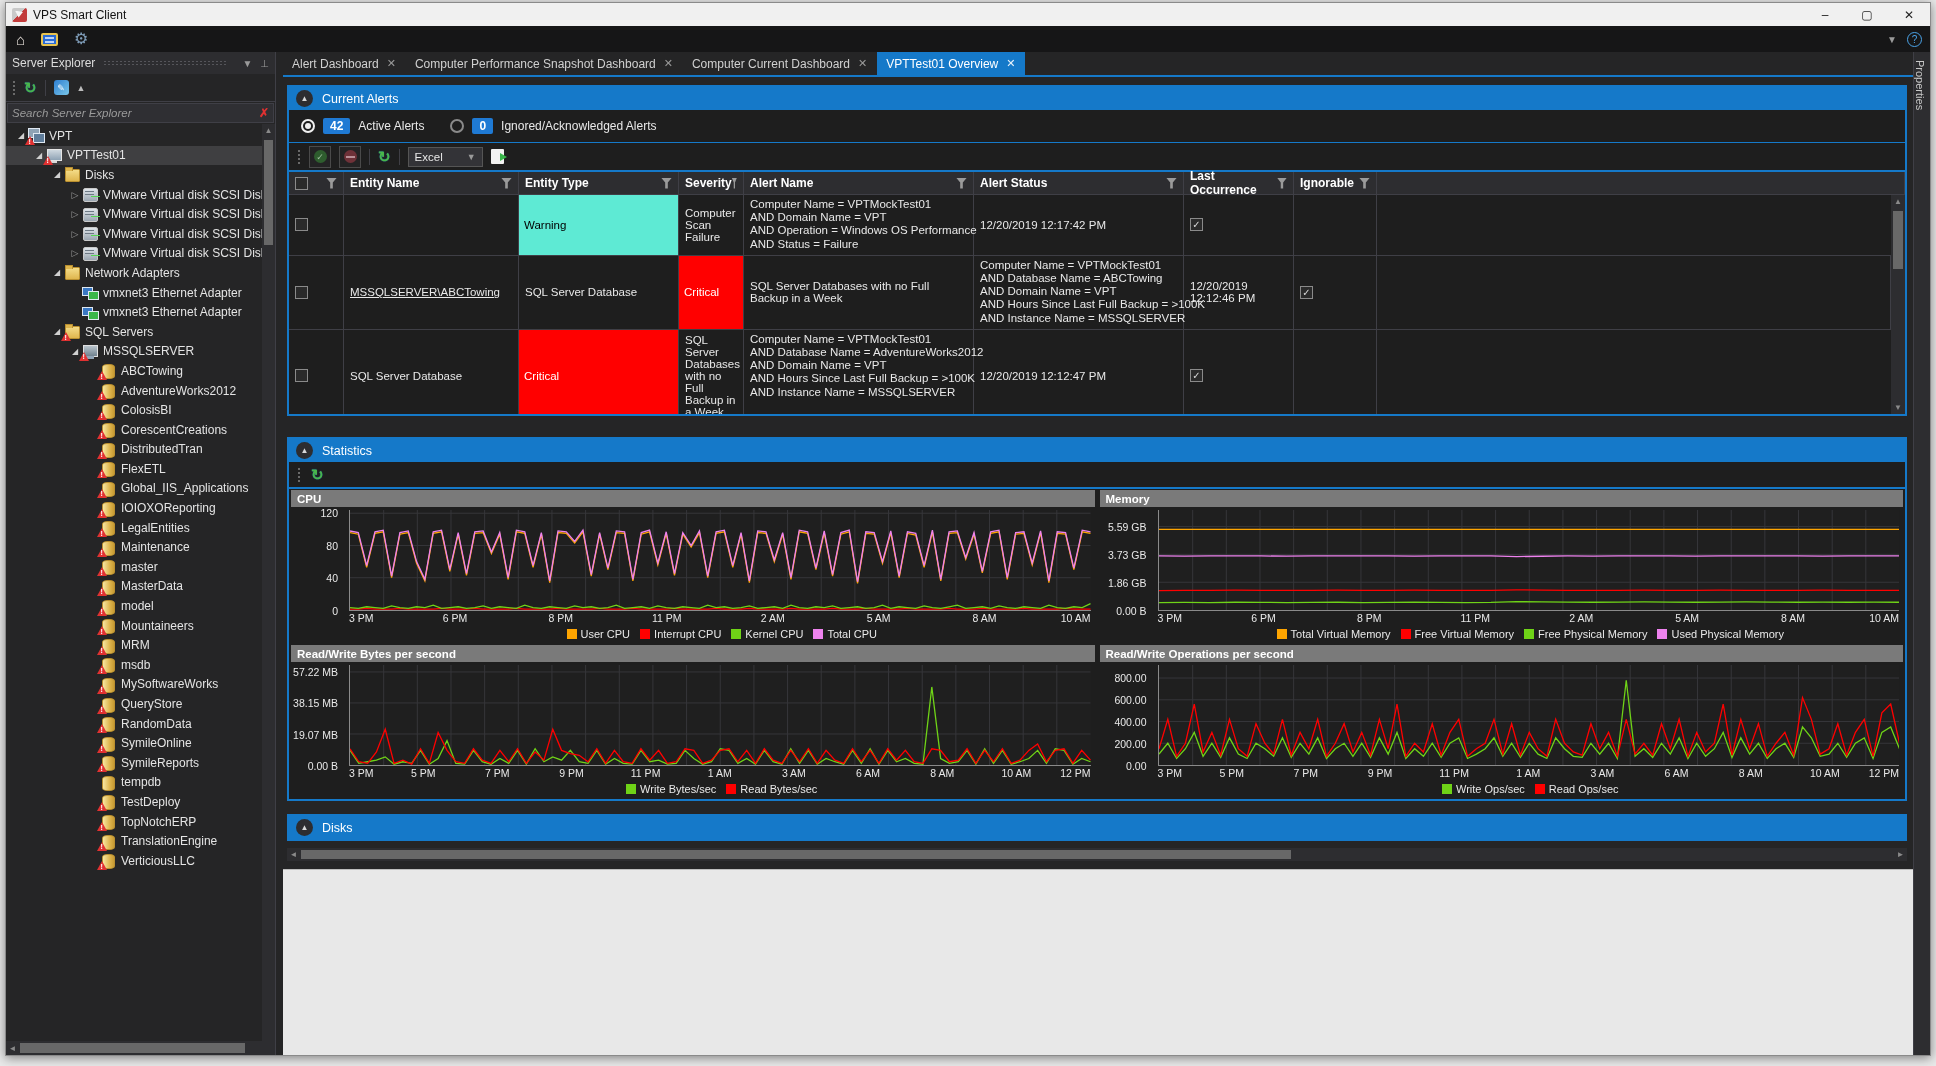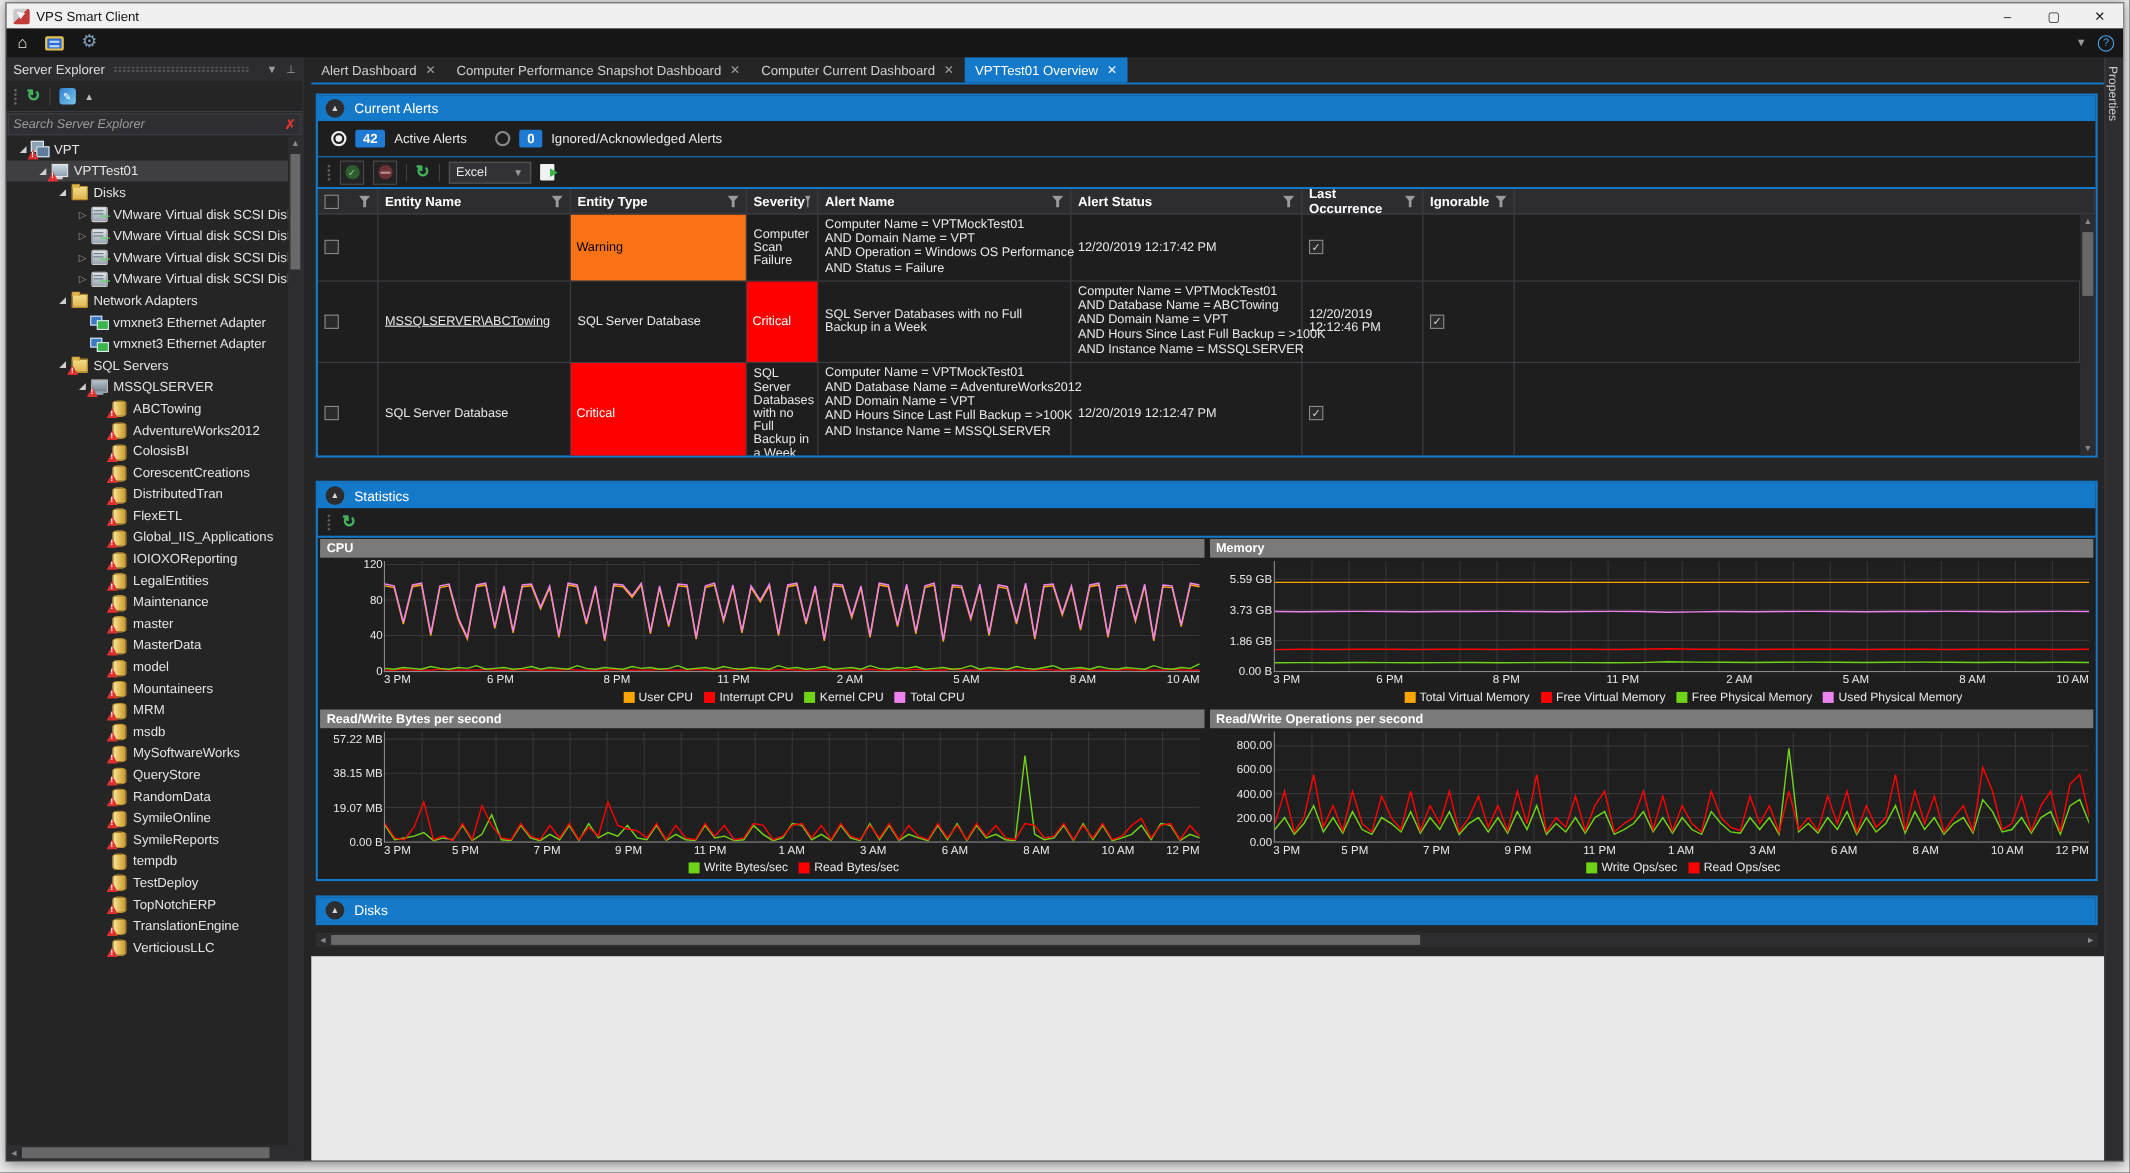--- a/index.html
+++ b/index.html
@@ -125,21 +125,21 @@
   #grid-vthumb { position:absolute; left:2px; right:2px; top:16px; height:58px; background:#686868; }
   #grid-vscroll .dn { position:absolute; bottom:0; left:0; right:0; }
 
   
   #stats-toolbar { height:27px; display:flex; align-items:center; gap:10px; padding:0 8px; border-bottom:2px solid #1579c9; }
   #charts-grid { display:grid; grid-template-columns:1fr 1fr; gap:3px 5px; padding:1px 2px 2px 2px; background:#1e1e1e; }
   .chart-panel { display:flex; flex-direction:column; }
   .chart-title { height:17px; background:#7a7a7a; color:#fff; font-size:11.5px; font-weight:bold; padding-left:6px; display:flex; align-items:center; }
   .chart-body { display:flex; height:101px; margin-top:3px; }
   .yaxis { width:58px; position:relative; flex:0 0 auto; }
-  .ytick { position:absolute; right:1px; transform:translateY(-50%); color:#e8e8e8; font-size:10.5px; white-space:nowrap; }
+  .ytick { position:absolute; right:11px; transform:translateY(-50%); color:#e8e8e8; font-size:10.5px; white-space:nowrap; }
   .plot { flex:1; position:relative; border-left:1px solid #8a8a8a; border-bottom:1px solid #8a8a8a; background:#1f1f1f; margin-right:4px; }
   .plot svg { position:absolute; inset:0; width:100%; height:100%; }
   .xlabels { height:15px; position:relative; margin-left:58px; margin-right:4px; }
   .xlabels span { position:absolute; top:1px; transform:translateX(-50%); color:#e8e8e8; font-size:10.5px; white-space:nowrap; }
   .xlabels span:first-child { transform:none; }
   .xlabels span:last-child { transform:translateX(-100%); }
   .legend { height:16px; display:flex; align-items:center; justify-content:center; gap:10px; margin-left:58px; }
   .leg-item { display:flex; align-items:center; gap:4px; color:#e8e8e8; font-size:11px;justify-content:center; }
   .leg-sq { width:10px; height:10px; }
 
@@ -553,21 +553,21 @@
                 <div class="hcell"></div>
               </div>
             <div class="gbody-wrap">
               <div id="grid-body">
                   <div class="grow grid-cols">
                     <div class="gcell">
                       <span class="chk"></span>
                     </div>
                     <div class="gcell"></div>
                     <div class="gcell sev">
-                      <div style="background: #f97316; color: rgb(0, 0, 0);">Warning</div>
+                      <div style="background: #5eead4; color: rgb(0, 0, 0);">Warning</div>
                     </div>
                     <div class="gcell">Computer Scan Failure</div>
                     <div class="gcell status">
                       <div>Computer Name = VPTMockTest01</div>
                       <div> AND Domain Name = VPT</div>
                       <div> AND Operation = Windows OS Performance</div>
                       <div> AND Status = Failure</div>
                     </div>
                     <div class="gcell">12/20/2019 12:17:42 PM</div>
                     <div class="gcell">

